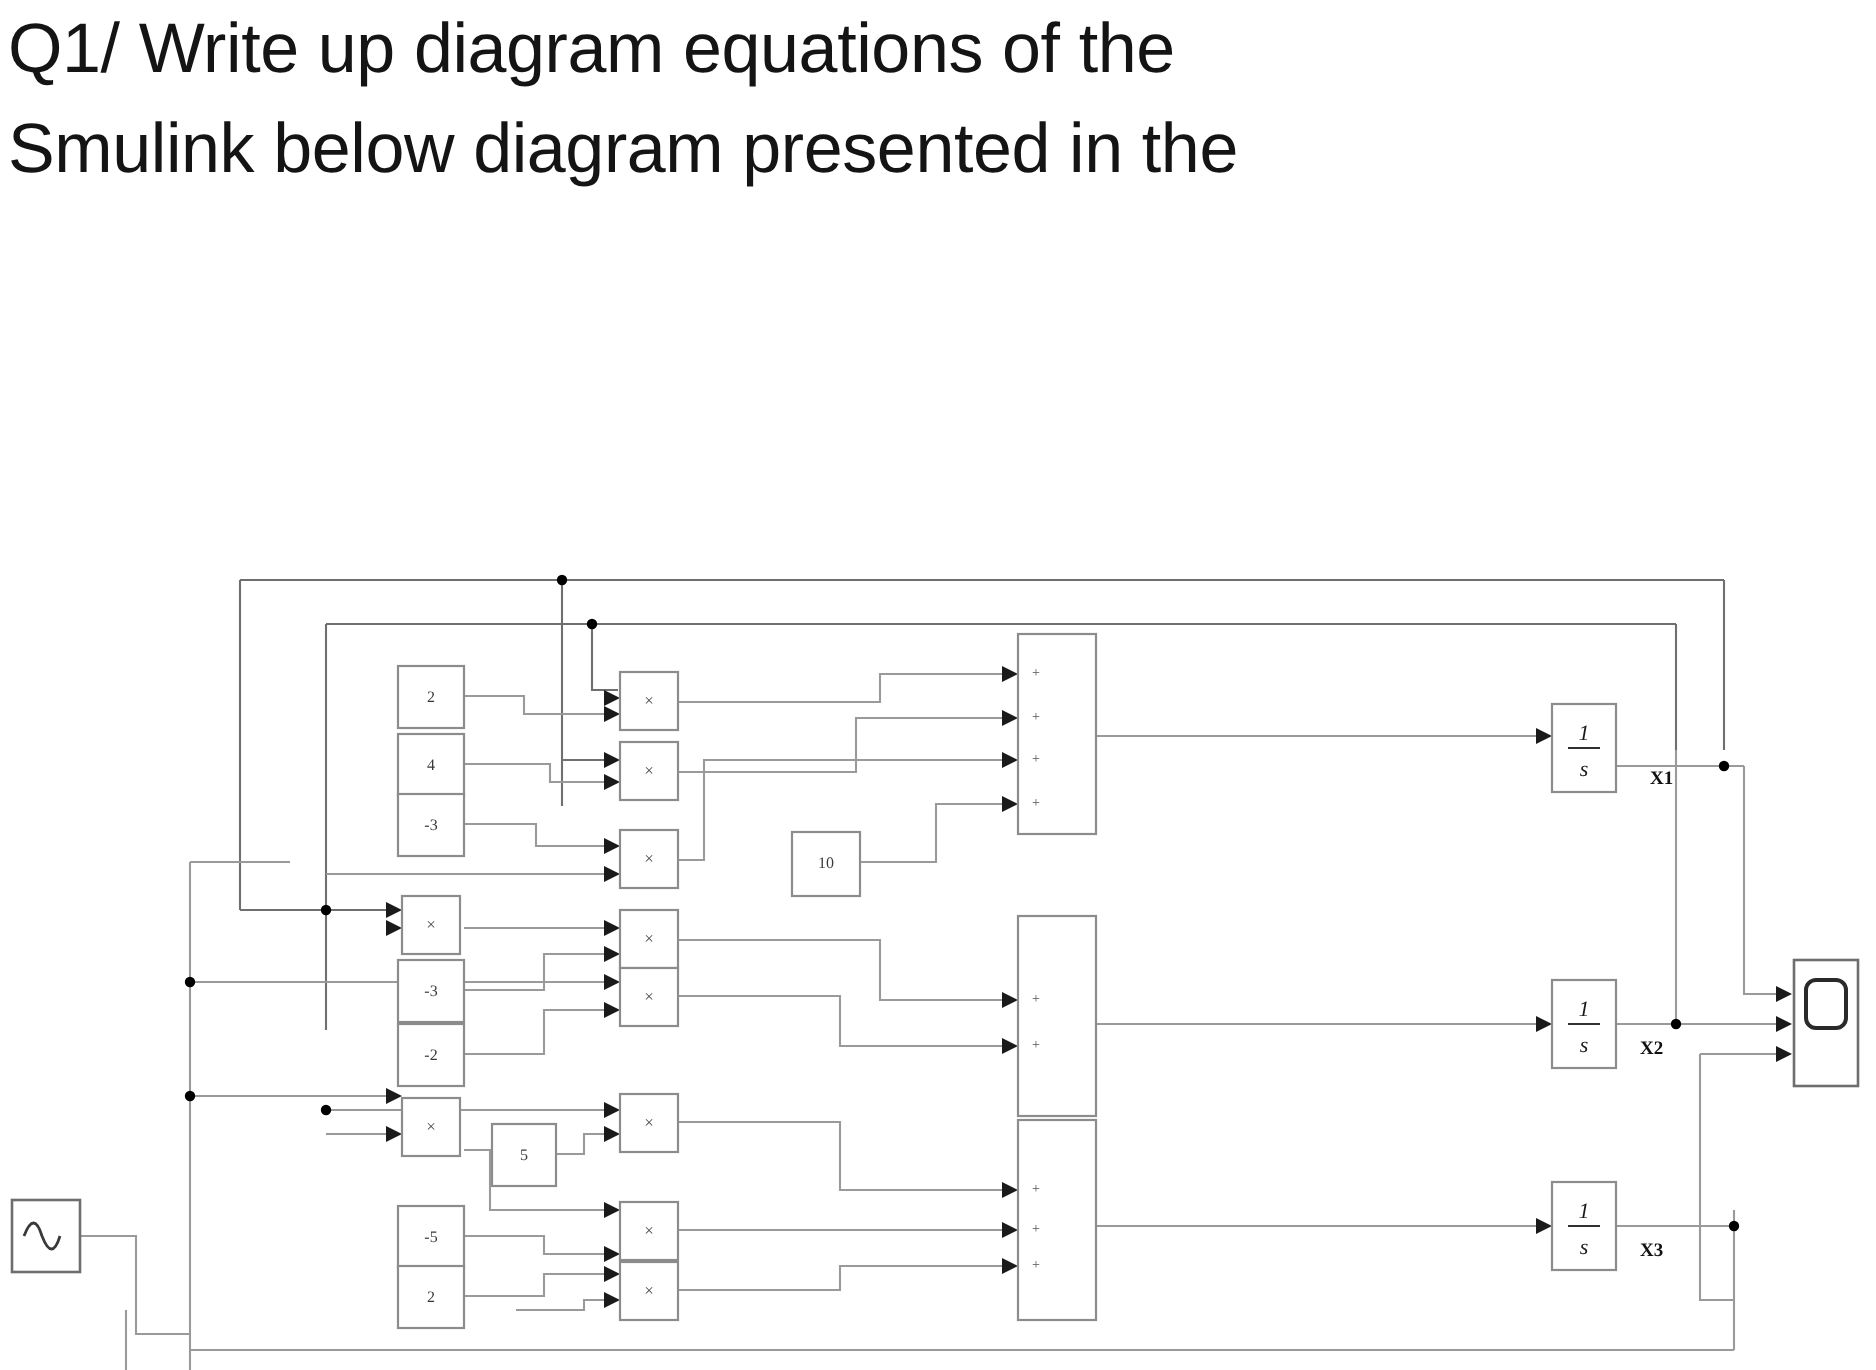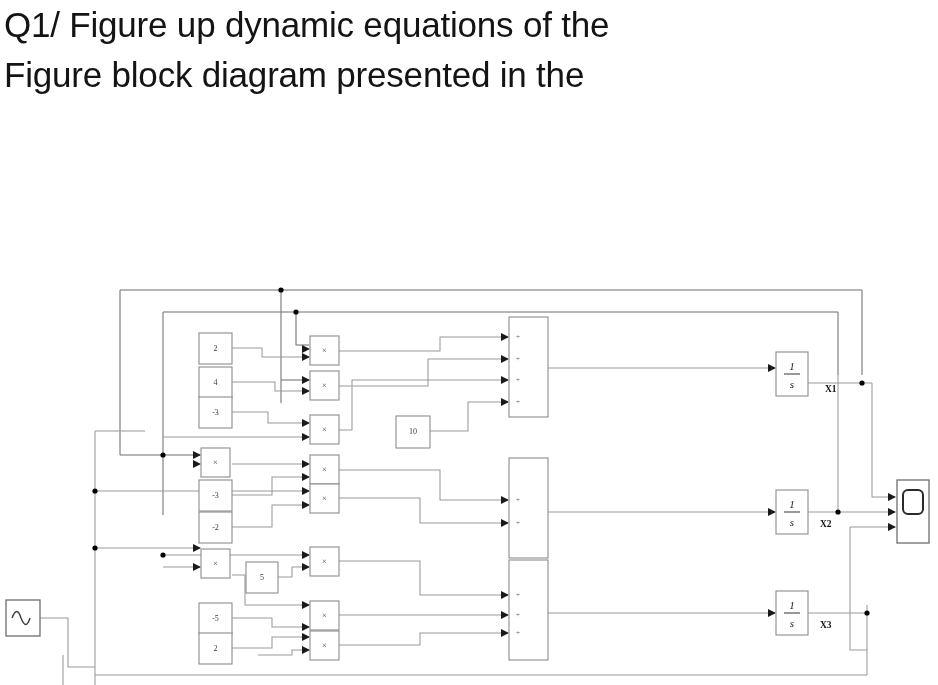--- a/index.html
+++ b/index.html
@@ -89,22 +89,22 @@
     fill: #555555;
     text-anchor: middle;
     dominant-baseline: middle;
   }
   .node-dot { fill: #000000; }
 </style>
 </head>
 <body>
 
 <div id="question-text">
-  <span class="qline">Q1/ Figure up dynamic equations of the</span>
-  <span class="qline">Figure block diagram presented in the</span>
+  <span class="qline">Q1/ Write up diagram equations of the</span>
+  <span class="qline">Smulink below diagram presented in the</span>
 </div>
 
 <div id="diagram-wrap">
 <svg width="938" height="430" viewBox="0 0 938 430" xmlns="http://www.w3.org/2000/svg">
 
   <g>
 
     <path class="wire-dk" d="M 120,35 L 862,35"></path>
     <path class="wire-dk" d="M 120,35 L 120,200"></path>
     <path class="wire-dk" d="M 120,200 L 200,200"></path>

